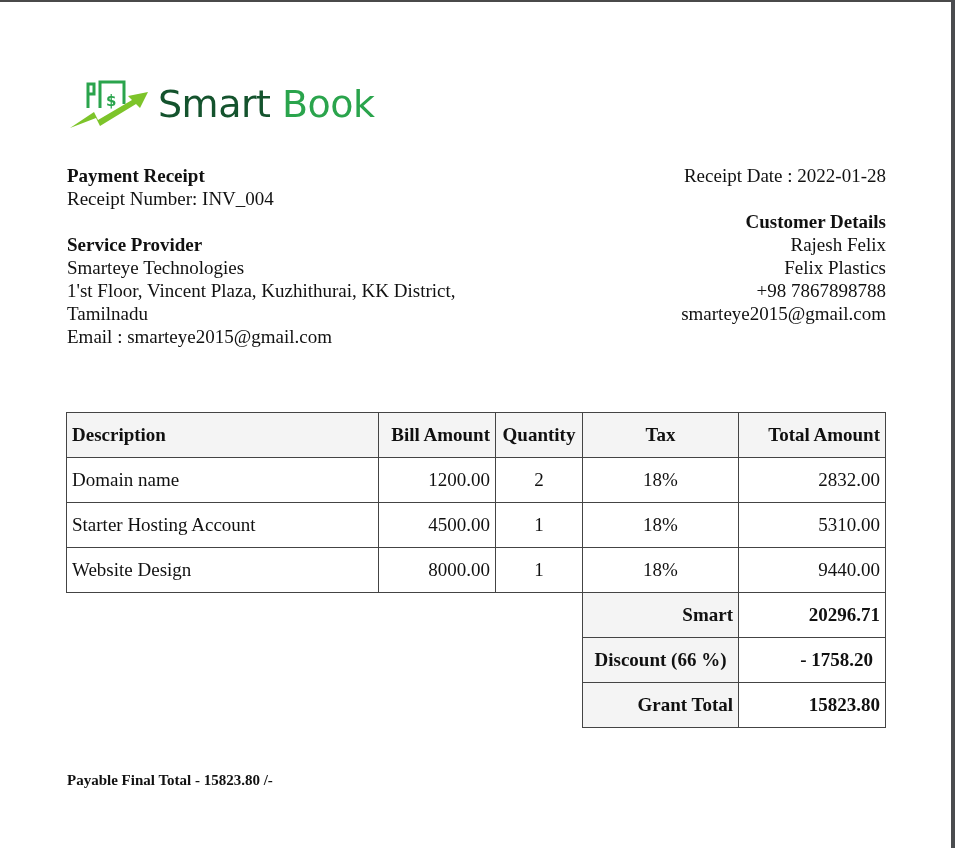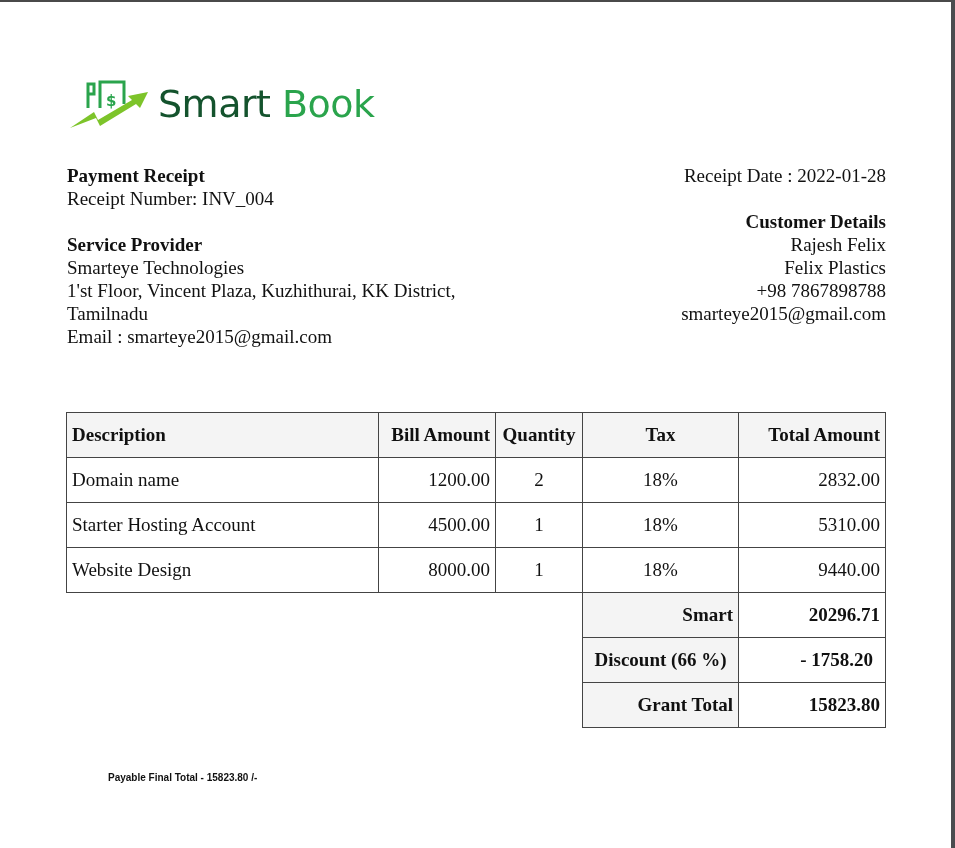--- a/index.html
+++ b/index.html
@@ -66,22 +66,22 @@
     th.c-tot { text-align: right; }
     td.c-tot { text-align: right; }
     tr.sum td.blank { border: none; background: transparent; }
     tr.sum td.lbl { background: #f4f4f4; font-weight: bold; text-align: right; }
     tr.sum td.val { font-weight: bold; text-align: right; }
     tr.sum td.val.disc { padding-right: 12px; font-family: Liberation Serif, serif; }
     tr.sum td.lbl.disc { text-align: center; }
 
     .payable {
       position: absolute; left: 67px; top: 772px;
-      font-family: Liberation Sans, sans-serif;
-      font-size: 10px; font-weight: bold; margin-left: 41px;
+      font-family: Liberation Serif, serif;
+      font-size: 15px; font-weight: bold;
     }
   </style>
 </head>
 <body>
 
 <div class="top-edge"></div>
 <div class="right-edge"></div>
 
 <div class="logo">
   <span>

